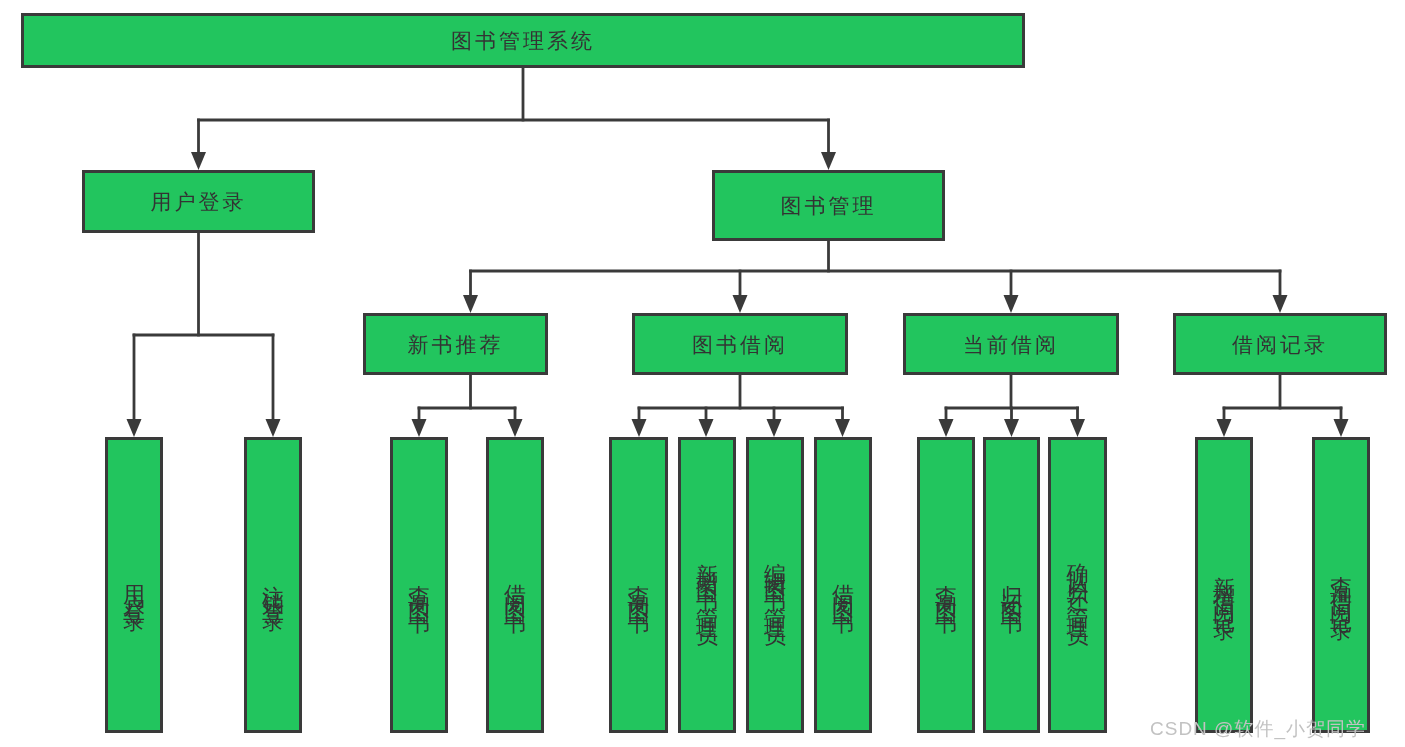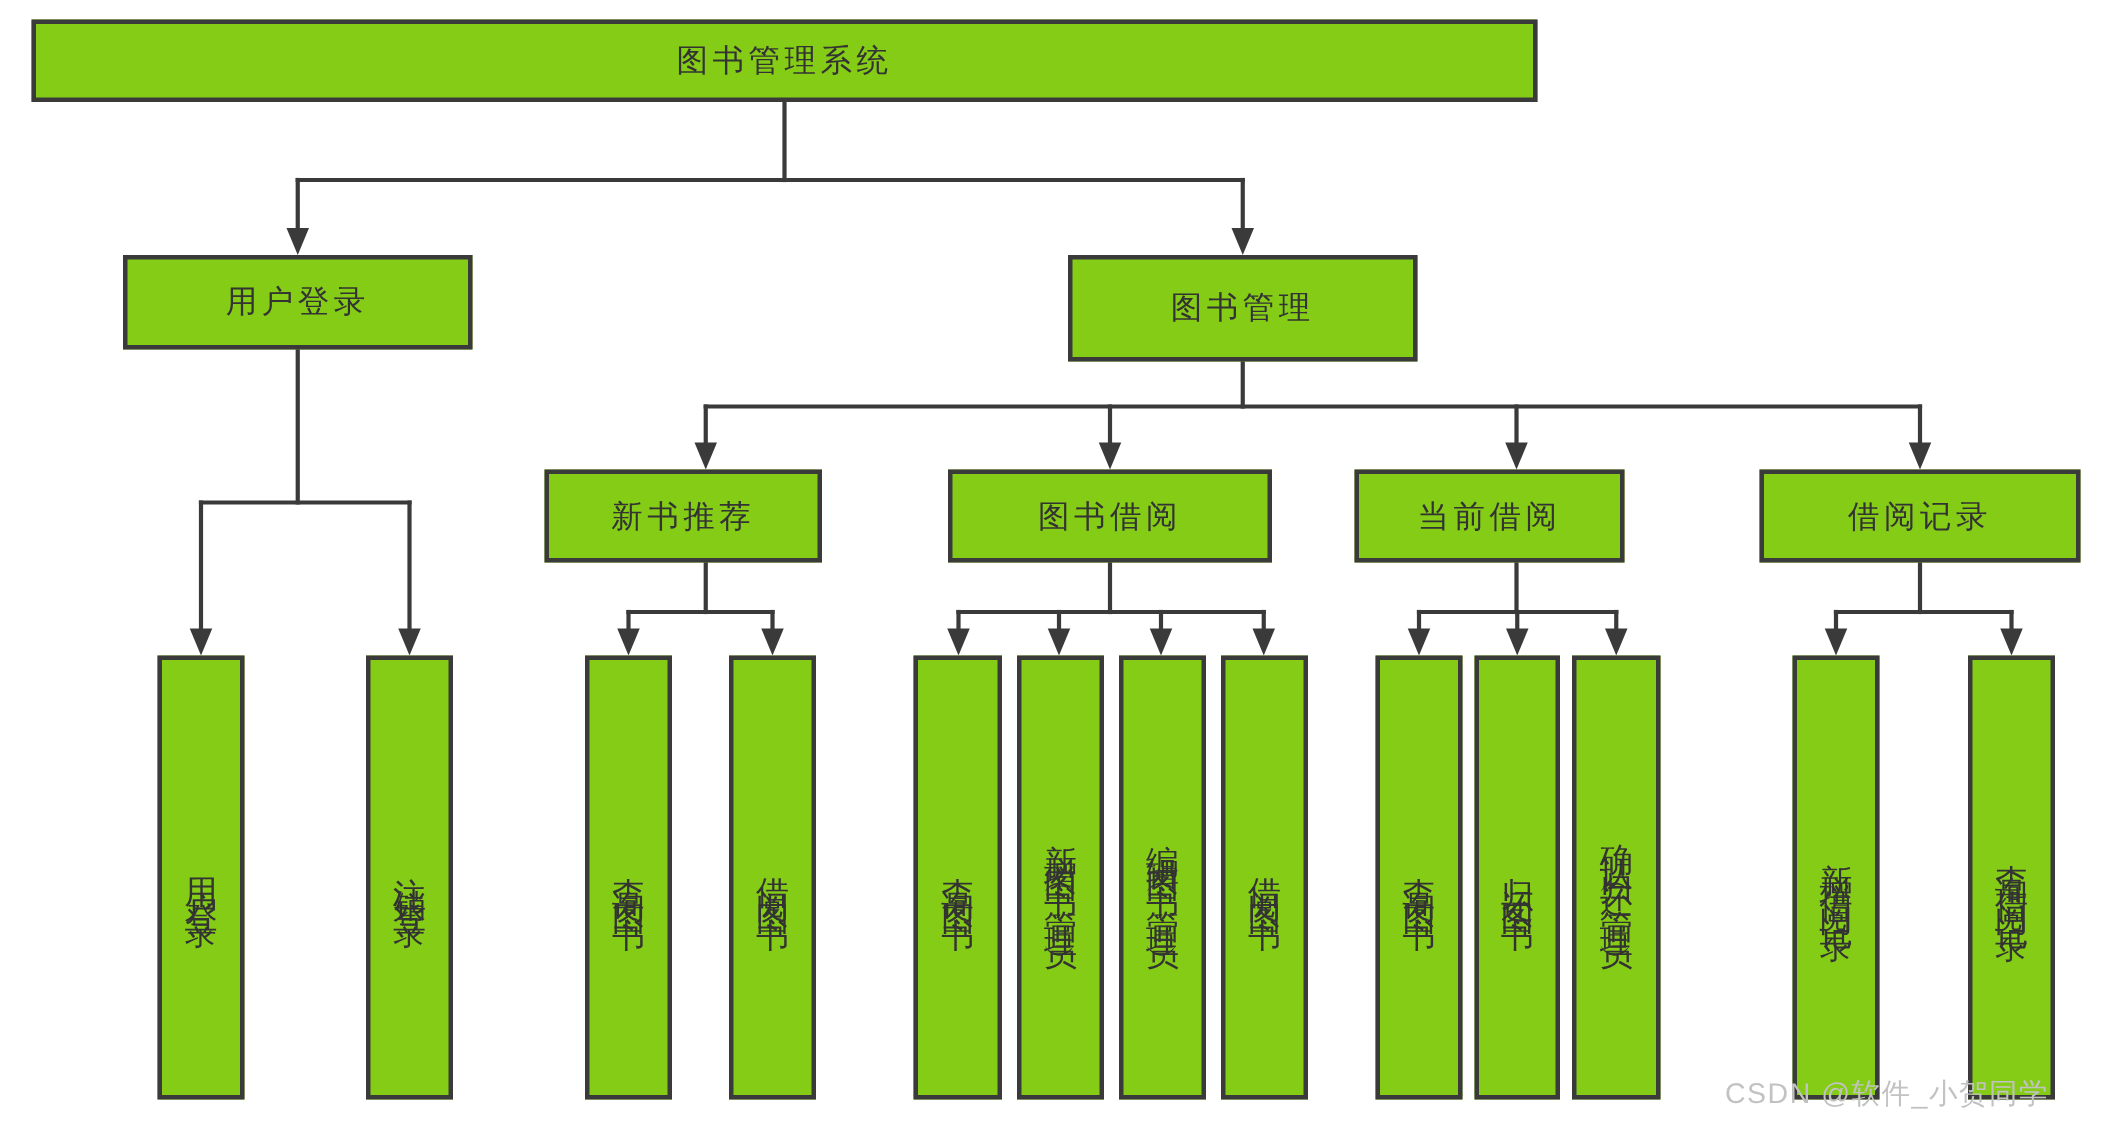--- a/index.html
+++ b/index.html
@@ -14,21 +14,21 @@
     width:1405px;height:747px;
     background:var(--bg);
     font-family:"Liberation Sans","DejaVu Sans",sans-serif;
     overflow:hidden;
   }
   .connectors{position:absolute;left:0;top:0;z-index:0;}
   .connectors line{stroke:var(--line);stroke-width:2.8;stroke-linecap:square;}
   .connectors polygon{fill:var(--line);}
   .node{
     position:absolute;box-sizing:border-box;
-    border:3px solid var(--line);background:#84cc16;
+    border:3px solid var(--line);background:#22c55e;
     display:flex;align-items:center;justify-content:center;
     color:var(--text);z-index:1;line-height:1;
   }
   .h{font-size:21px;letter-spacing:3px;}
   .v{
     writing-mode:vertical-rl;text-orientation:mixed;
     font-size:22px;letter-spacing:9px;
     padding:4px 0;
   }
   .watermark{
@@ -104,21 +104,21 @@
     <polygon points="1333.5,419 1348.5,419 1341,437"></polygon>
   </svg>
 
   <div class="node h" style="left:21px;top:13px;width:1004px;height:55px;">图书管理系统</div>
 
   <div class="node h" style="left:82px;top:170px;width:233px;height:63px;">用户登录</div>
   <div class="node h" style="left:712px;top:170px;width:233px;height:71px;">图书管理</div>
 
   <div class="node h" style="left:363px;top:313px;width:185px;height:62px;">新书推荐</div>
   <div class="node h" style="left:632px;top:313px;width:216px;height:62px;">图书借阅</div>
-  <div class="node h" style="left:903px;top:313px;width:180px;height:62px;">当前借阅</div>
+  <div class="node h" style="left:903px;top:313px;width:216px;height:62px;">当前借阅</div>
   <div class="node h" style="left:1173px;top:313px;width:214px;height:62px;">借阅记录</div>
 
   <div class="node v" style="left:105px;top:437px;width:58px;height:296px;">用户登录</div>
   <div class="node v" style="left:244px;top:437px;width:58px;height:296px;">注销登录</div>
 
   <div class="node v" style="left:390px;top:437px;width:58px;height:296px;">查询图书</div>
   <div class="node v" style="left:486px;top:437px;width:58px;height:296px;">借阅图书</div>
 
   <div class="node v" style="left:609px;top:437px;width:59px;height:296px;">查询图书</div>
   <div class="node v" style="left:678px;top:437px;width:58px;height:296px;">新增图书（管理员）</div>

